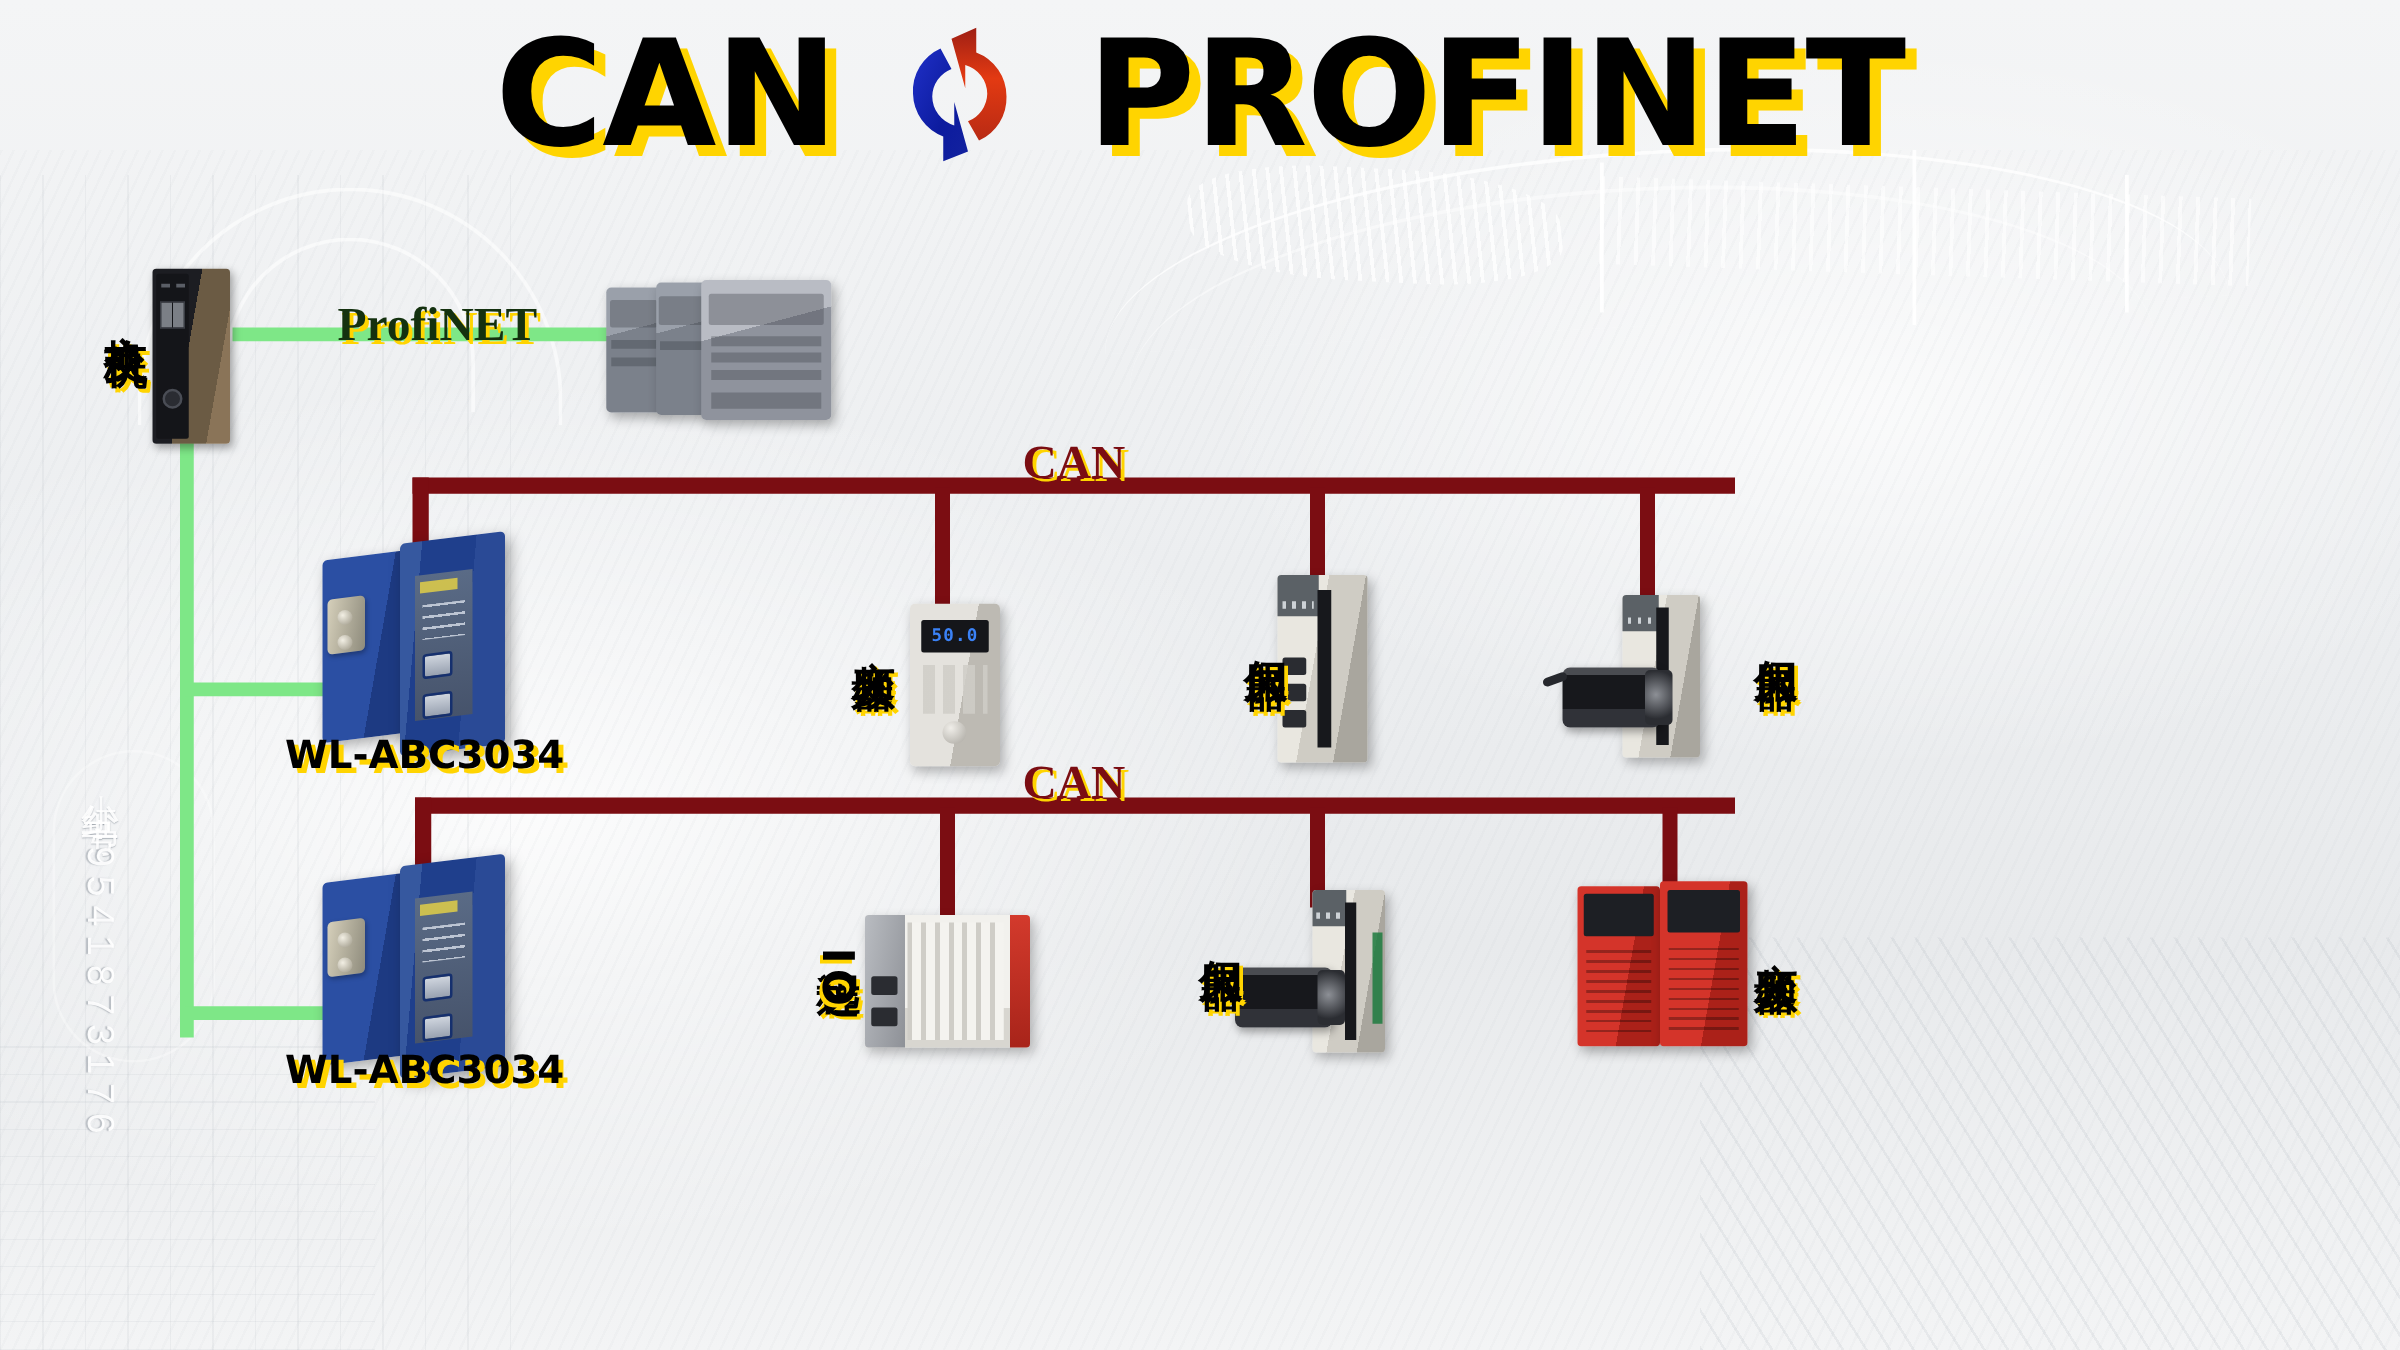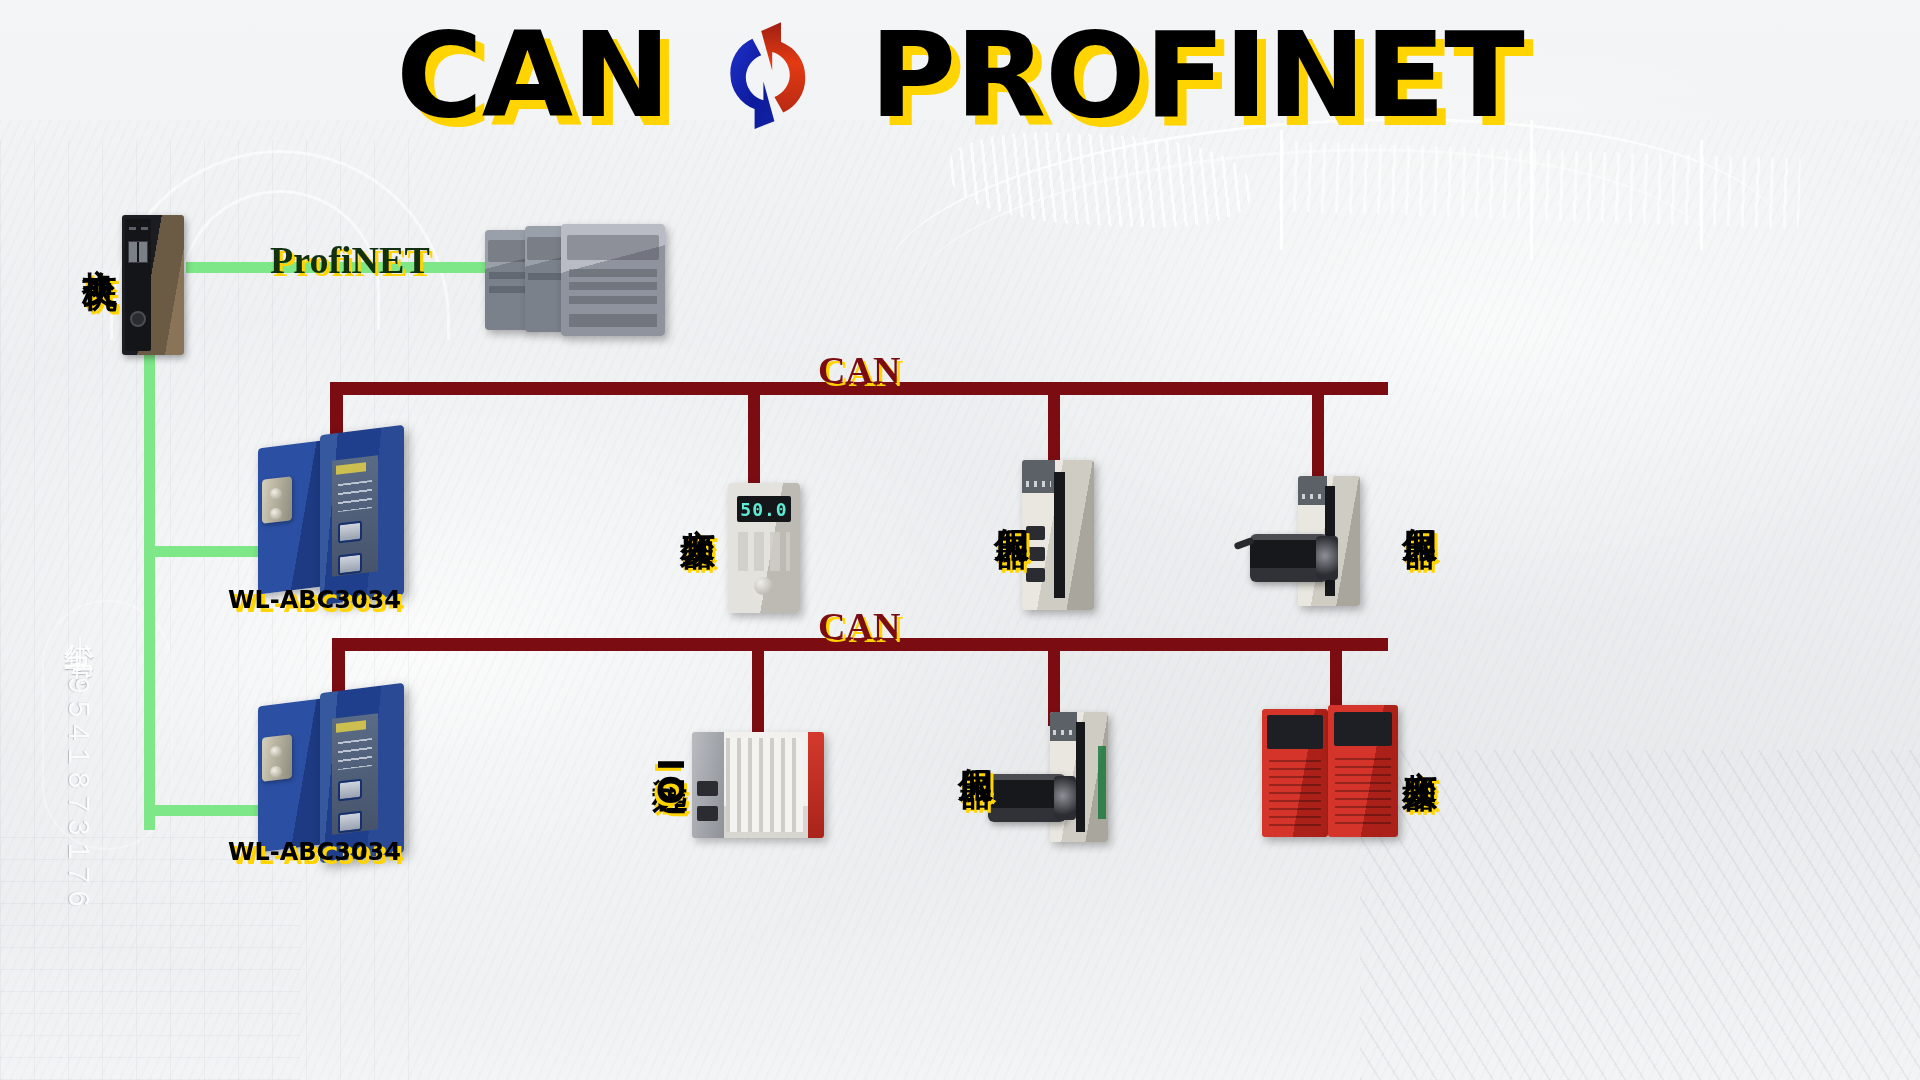--- a/index.html
+++ b/index.html
@@ -131,21 +131,21 @@
     text-shadow:3px 3px 0 #ffd400;
   }
   .lbl-pn{
     font-family:"Liberation Serif", serif;
     font-size:38px;
     color:#14310f;
     text-shadow:3px 3px 0 #ffd400;
   }
   .lbl-gw{
     font-family:"DejaVu Sans", sans-serif;
-    font-size:24px; font-weight:bold;
+    font-size:31px; font-weight:bold;
     color:#000;
     letter-spacing:0px;
     text-shadow:4px 4px 0 #ffd400;
   }
 
   
   .dev{ position:absolute; }
 
   
   .sw-body{
@@ -241,21 +241,21 @@
     border-radius:4px;
     box-shadow:3px 4px 9px rgba(0,0,0,.28);
   }
   .vfd-screen{
     position:absolute; left:12%; top:10%; width:76%; height:20%;
     background:#15161a; border-radius:2px;
     display:flex; align-items:center; justify-content:center;
   }
   .vfd-digits{
     font-family:"DejaVu Sans Mono", monospace;
-    color:#5eead4; font-size:18px; font-weight:bold; letter-spacing:1px;
+    color:#3b82f6; font-size:14px; font-weight:bold; letter-spacing:1px;
   }
   .vfd-keys{
     position:absolute; left:14%; top:38%; width:72%; height:30%;
     background:repeating-linear-gradient(90deg,#cfcdc7 0 10px, rgba(0,0,0,0) 10px 16px);
     opacity:.85;
   }
   .vfd-knob{
     position:absolute; left:36%; top:72%; width:26%; height:14%;
     border-radius:50%;
     background:radial-gradient(circle at 35% 30%,#f0eee9,#a9a69f);

